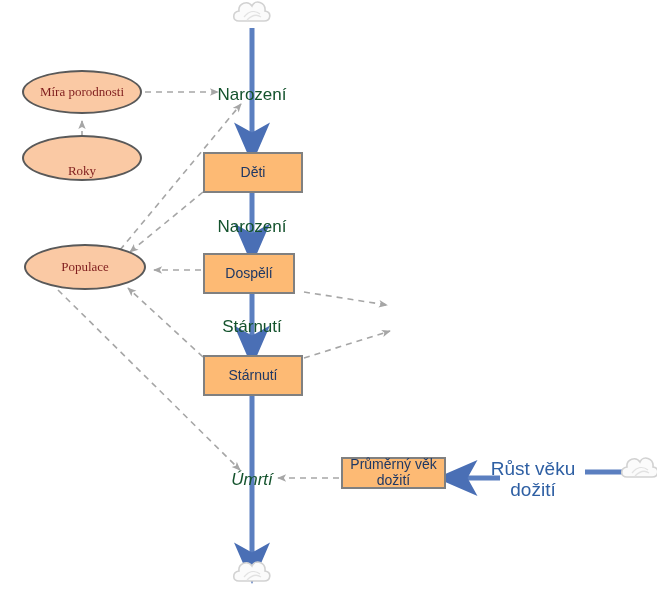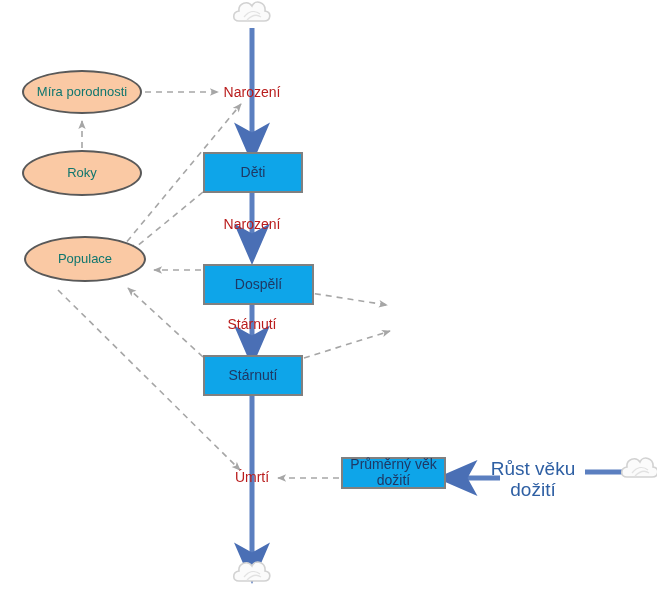--- a/index.html
+++ b/index.html
@@ -28,21 +28,21 @@
   .flow-label,
   .free-label {
     position: absolute;
     pointer-events: none;
     text-align: center;
     line-height: 1.12;
   }
   .stock-box {
     position: absolute;
     box-sizing: border-box;
-    background: #0ea5e9;
+    background: #fdba74;
     border: 2px solid #808080;
     display: flex;
     align-items: center;
     justify-content: center;
   }
   .stock-box .node-label {
     position: static;
     color: #1f3864;
     font-size: 14px;
   }
@@ -51,27 +51,28 @@
     box-sizing: border-box;
     background: #fac9a4;
     border: 2px solid #595959;
     border-radius: 50%;
     display: flex;
     align-items: center;
     justify-content: center;
   }
   .aux-ellipse .node-label {
     position: static;
-    color: #0f766e;
+    color: #7f1d1d;
     font-size: 13px;
     padding: 0 6px;
+    font-family: Liberation Serif, serif;
   }
   .flow-label {
-    color: #b91c1c;
-    font-size: 14px;
+    color: #14532d;
+    font-size: 17px;
     white-space: nowrap;
   }
   .free-label {
     color: #2e5fa3;
     font-size: 19px;
     white-space: nowrap;
   }
 </style>
 </head>
 <body>
@@ -141,48 +142,48 @@
         <path d="M-8,1 C-3,-5 3,-6 8,-2" fill="none" stroke="#e2e2e2" stroke-width="1.3"></path>
         <path d="M-5,4 C0,-1 5,-2 9,1" fill="none" stroke="#e2e2e2" stroke-width="1.3"></path>
       </g>
     </g>
   </svg>
 
   <div class="aux-ellipse" style="left:22px; top:70px; width:120px; height:44px;">
     <span class="node-label">Míra porodnosti</span>
   </div>
 
-  <div class="aux-ellipse" style="left:22px; top:150px; width:120px; height:46px;">
+  <div class="aux-ellipse" style="left:22px; top:135px; width:120px; height:46px;align-items:flex-end;">
     <span class="node-label">Roky</span>
   </div>
 
-  <div class="aux-ellipse" style="left:24px; top:236px; width:122px; height:46px;">
+  <div class="aux-ellipse" style="left:24px; top:244px; width:122px; height:46px;">
     <span class="node-label">Populace</span>
   </div>
 
 
   <div class="stock-box" style="left:203px; top:152px; width:100px; height:41px;">
     <span class="node-label">Děti</span>
   </div>
 
-  <div class="stock-box" style="left:203px; top:264px; width:111px; height:41px;">
+  <div class="stock-box" style="left:203px; top:253px; width:92px; height:41px;">
     <span class="node-label">Dospělí</span>
   </div>
 
   <div class="stock-box" style="left:203px; top:355px; width:100px; height:41px;">
     <span class="node-label">Stárnutí</span>
   </div>
 
   <div class="stock-box" style="left:341px; top:457px; width:105px; height:32px;">
     <span class="node-label">Průměrný věk dožití</span>
   </div>
 
   <div class="flow-label" style="left:202px; top:85px; width:100px;">Narození</div>
 
   <div class="flow-label" style="left:202px; top:217px; width:100px;">Narození</div>
 
   <div class="flow-label" style="left:202px; top:317px; width:100px;">Stárnutí</div>
 
-  <div class="flow-label" style="left:202px; top:470px; width:100px;">Úmrtí</div>
+  <div class="flow-label" style="left:202px; top:470px; width:100px;font-style:italic;">Úmrtí</div>
 
   <div class="free-label" style="left:488px; top:458px; width:90px; white-space:normal;">Růst věku dožití</div>
 
 </div>
 
 </body></html>

